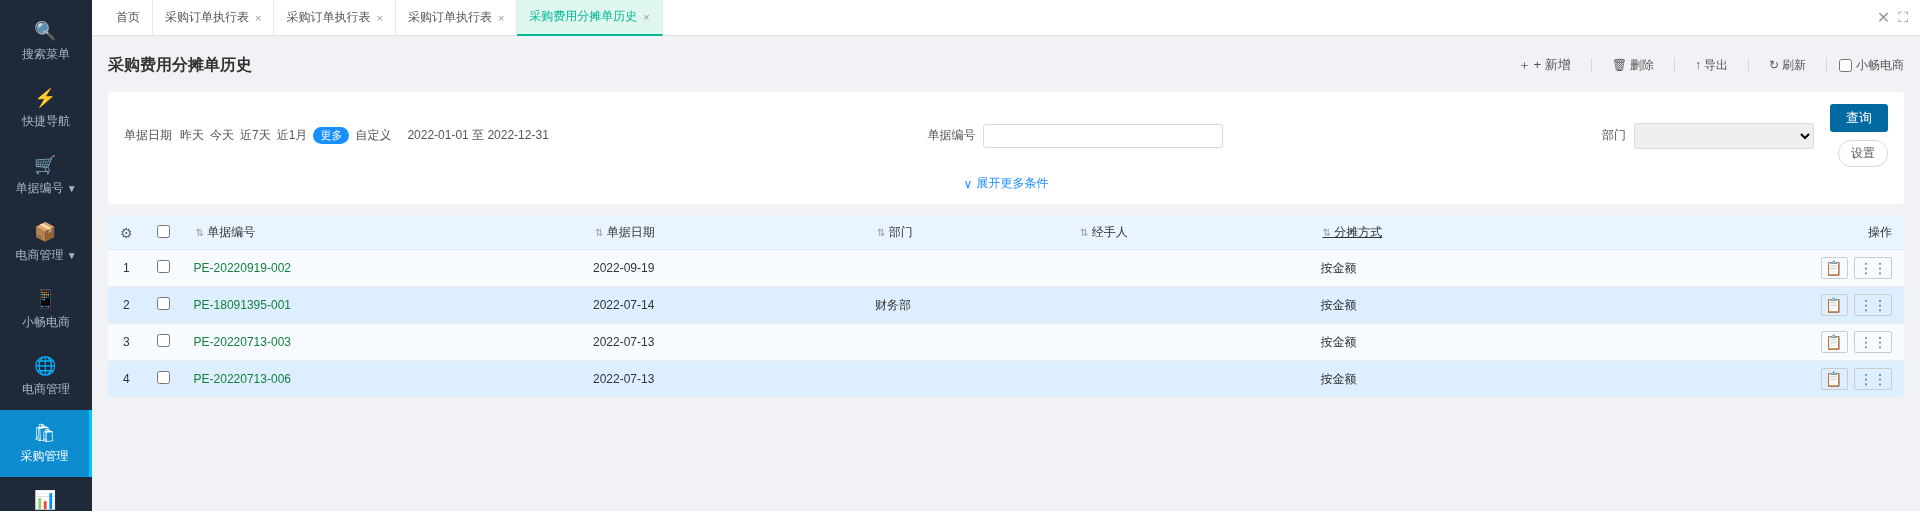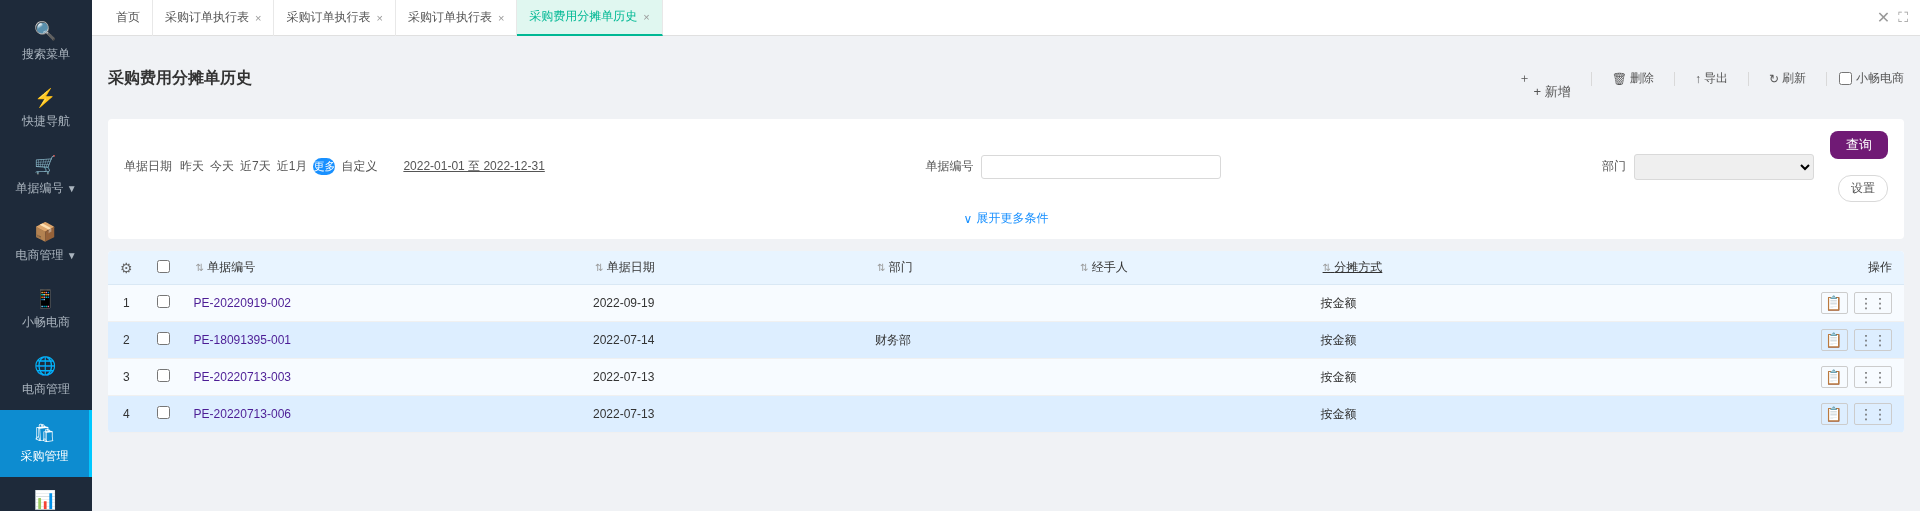--- a/index.html
+++ b/index.html
@@ -24,51 +24,51 @@
     .tab-actions { display: flex; align-items: center; gap: 8px; color: #999; font-size: 14px; cursor: pointer; }
 
     
     .page-content { flex: 1; padding: 16px; overflow-y: auto; }
 
     
     .page-header { display: flex; align-items: center; justify-content: space-between; margin-bottom: 14px; }
     .page-title { font-size: 16px; font-weight: bold; color: #333; }
     .header-actions { display: flex; align-items: center; gap: 12px; }
     .btn-action { display: flex; align-items: center; gap: 3px; font-size: 12px; color: #555; cursor: pointer; padding: 4px 8px; border: none; background: transparent; }
-    .btn-query { background: #701a75; color: #fff; border: none; padding: 5px 16px; border-radius: 8px; cursor: pointer; font-size: 13px; }
-    .btn-setting { background: #fff; color: #555; border: 1px solid #d9d9d9; padding: 4px 12px; border-radius: 13px; cursor: pointer; font-size: 12px; margin-top: 12px; }
+    .btn-query { background: #0369a1; color: #fff; border: none; padding: 5px 16px; border-radius: 3px; cursor: pointer; font-size: 13px; }
+    .btn-setting { background: #fff; color: #555; border: 1px solid #d9d9d9; padding: 4px 12px; border-radius: 13px; cursor: pointer; font-size: 12px; margin-top: 4px; }
     .checkbox-label { display: flex; align-items: center; gap: 4px; font-size: 12px; color: #555; cursor: pointer; }
     .checkbox-label input { cursor: pointer; }
 
     
     .filter-area { background: #fff; border-radius: 4px; padding: 12px 16px; margin-bottom: 12px; }
     .filter-row { display: flex; align-items: center; gap: 16px; flex-wrap: wrap; }
     .filter-item { display: flex; align-items: center; gap: 8px; }
     .filter-label { font-size: 12px; color: #555; white-space: nowrap; }
     .filter-date-options { display: flex; align-items: center; gap: 6px; font-size: 12px; color: #555; }
     .date-opt { cursor: pointer; color: #555; }
-    .date-opt.more { background: #1890ff; color: #fff; padding: 1px 0; border-radius: 10px; font-size: 11px; }
-    .date-range-input { display: flex; align-items: center; gap: 4px; font-size: 12px; color: #555; margin-left: 10px; text-decoration: underline; }
+    .date-opt.more { background: #1890ff; color: #fff; padding: 1px 7px; border-radius: 10px; font-size: 11px; }
+    .date-range-input { display: flex; align-items: center; gap: 4px; font-size: 12px; color: #555; margin-left: 0; }
     .filter-input { border: 1px solid #d9d9d9; border-radius: 3px; padding: 4px 8px; font-size: 12px; width: 200px; outline: none; }
     .filter-select { border: 1px solid #d9d9d9; border-radius: 3px; padding: 4px 8px; font-size: 12px; width: 180px; outline: none; cursor: pointer; }
     .expand-btn { display: flex; align-items: center; gap: 4px; font-size: 12px; color: #1890ff; cursor: pointer; margin: 8px auto 0; width: fit-content; }
 
     
     .table-container { background: #fff; border-radius: 4px; overflow: hidden; }
     .data-table { width: 100%; border-collapse: collapse; }
     .data-table thead tr { background: #e8f4ff; }
     .data-table th { padding: 8px 12px; font-size: 12px; font-weight: normal; color: #333; border-bottom: 1px solid #d9e8f5; text-align: left; white-space: nowrap; }
     .data-table th.center { text-align: center; }
     .data-table tbody tr { border-bottom: 1px solid #f0f0f0; }
     .data-table tbody tr:nth-child(odd) { background: #f7fbff; }
     .data-table tbody tr:nth-child(even) { background: #ddeeff; }
     .data-table td { padding: 7px 12px; font-size: 12px; color: #333; white-space: nowrap; }
     .data-table td.center { text-align: center; }
     .row-num { color: #555; text-align: center; }
-    .link-text { color: #4c1d95; cursor: pointer; text-decoration: none; }
+    .link-text { color: #15803d; cursor: pointer; text-decoration: none; }
     .sort-icon { color: #999; font-size: 10px; margin-left: 2px; }
     .ops-cell { display: flex; align-items: center; gap: 6px; }
     .op-icon { color: #666; cursor: pointer; font-size: 14px; border: 1px solid #ccc; padding: 2px 4px; border-radius: 2px; }
     .gear-icon-th { color: #666; font-size: 14px; cursor: pointer; }
     .checkbox-col { width: 30px; text-align: center; }
     .divider { width: 1px; height: 14px; background: #d9d9d9; }
   </style>
 </head>
 <body>
 
@@ -139,21 +139,21 @@
     </div>
   </div>
 
   <div class="page-content">
 
     <div class="page-header">
       <span class="page-title">采购费用分摊单历史</span>
       <div class="header-actions">
         <button class="btn-action">
           <span>＋</span>
-          <span style="font-size:13px;margin-top:27px;">+ 新增</span>
+          <span style="font-size:13px;">+ 新增</span>
         </button>
         <span class="divider"></span>
         <button class="btn-action">
           <span>🗑</span>
           <span>删除</span>
         </button>
         <span class="divider"></span>
         <button class="btn-action">
           <span>↑</span>
           <span>导出</span>

